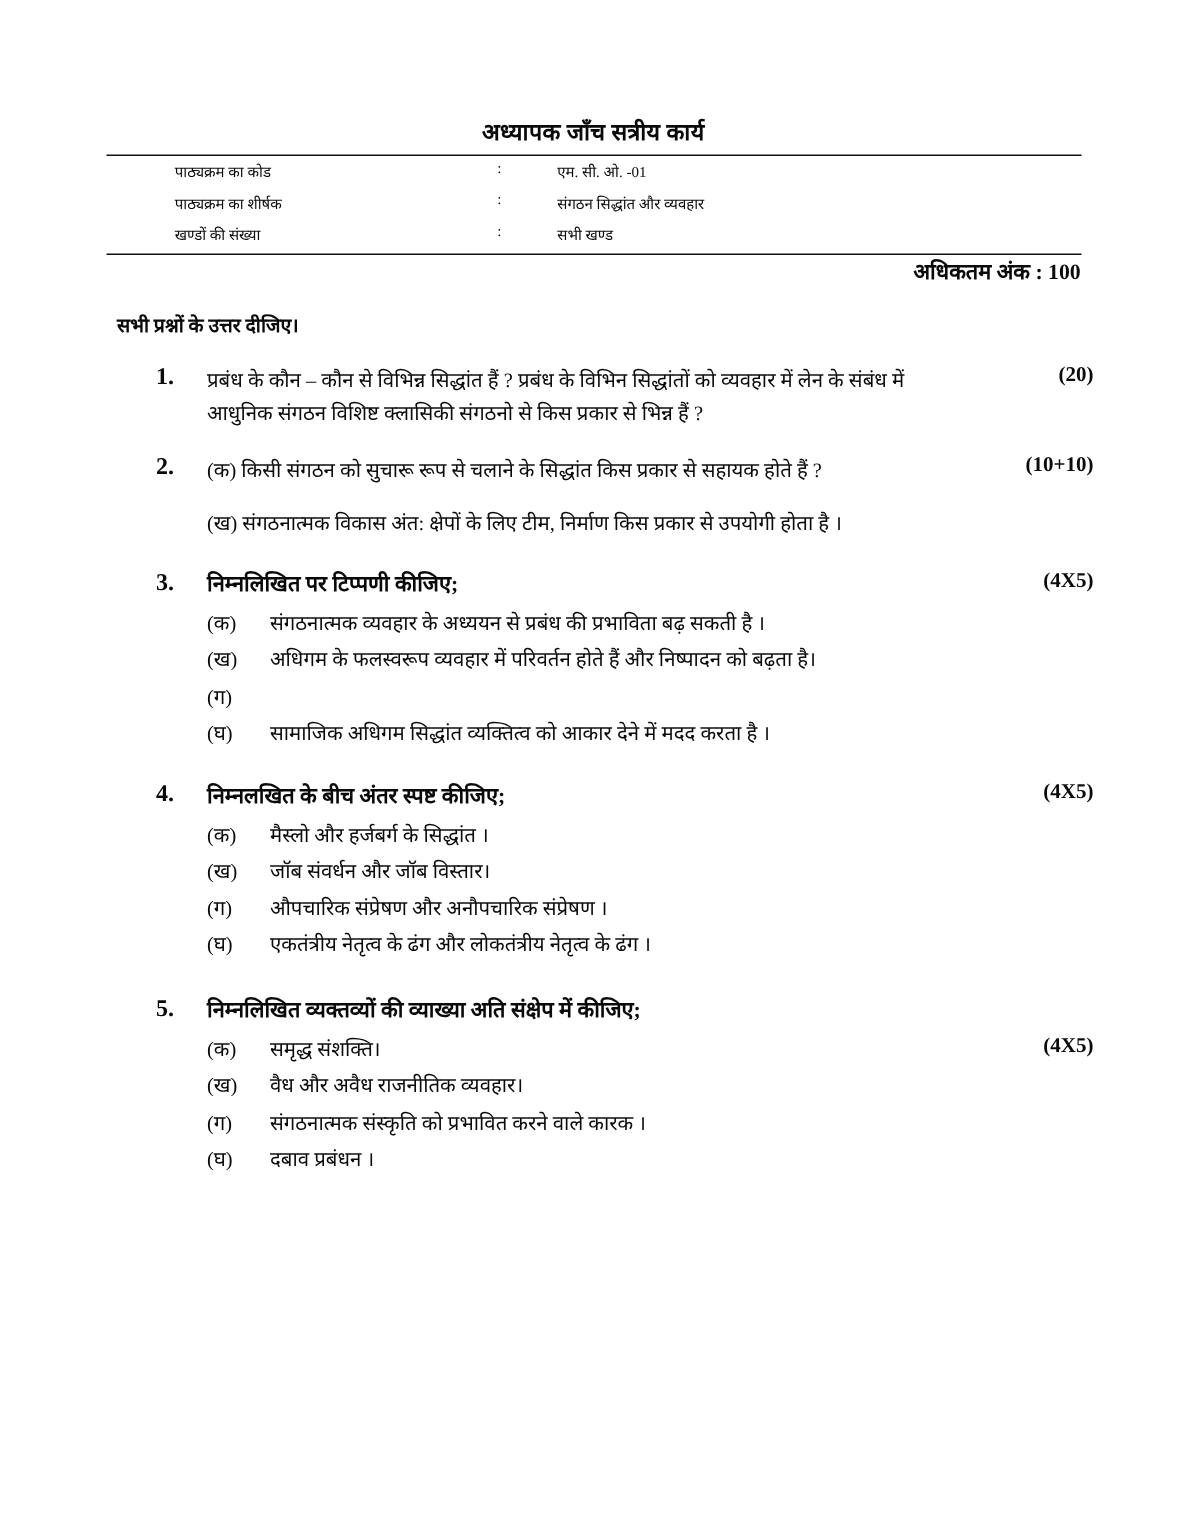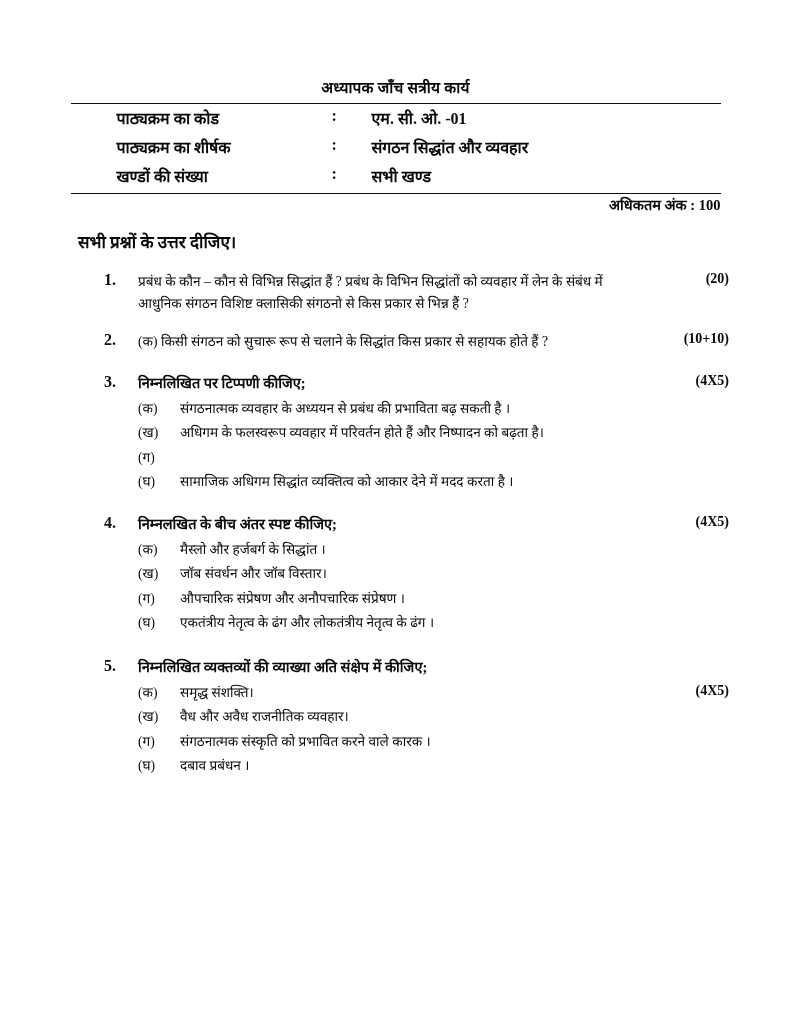--- a/index.html
+++ b/index.html
@@ -41,22 +41,22 @@
     width: 650px;
   }
   .rule.top { margin-top: 2px; }
   .rule.bottom { margin-top: 3px; }
 
   
   .meta-table {
     width: 650px;
     margin: 0 auto;
     border-collapse: collapse;
-    font-size: 16px;
-    font-weight: bold;
+    font-size: 10px;
+    font-weight: normal;
   }
   .meta-table td {
     padding: 3.4px 0;
     vertical-align: top;
     white-space: nowrap;
   }
   .meta-label { width: 215px; padding-left: 46px !important; }
   .meta-colon { width: 40px; text-align: left; }
   .meta-value { }
 
@@ -66,21 +66,21 @@
     margin: 0 auto;
     text-align: right;
     font-weight: bold;
     font-size: 14.5px;
     padding-bottom: 2px;
   }
 
   
   .instruction {
     font-weight: bold;
-    font-size: 17px;
+    font-size: 13px;
     margin: 0;
     padding: 14px 0 0 78px;
   }
 
   
   .questions {
     margin: 0;
     padding: 18px 0 0 0;
   }
 
@@ -191,20 +191,21 @@
         <div class="q-text">प्रबंध के कौन – कौन से विभिन्न सिद्धांत हैं ? प्रबंध के विभिन सिद्धांतों को व्यवहार में लेन के संबंध में</div>
         <div class="q-text">आधुनिक संगठन विशिष्ट  क्लासिकी संगठनो से किस प्रकार से भिन्न हैं ?</div>
       </div>
     </div>
 
     <div class="q-block" style="margin-top:16px;">
       <span class="q-num">2.</span>
       <div class="q-body">
         <span class="q-marks">(10+10)</span>
         <div class="q-text">(क) किसी संगठन को सुचारू रूप से चलाने के सिद्धांत किस प्रकार से सहायक होते हैं ?</div>
+        <div class="q-text spaced">(ख) संगठनात्मक विकास अंत: क्षेपों  के लिए टीम, निर्माण किस प्रकार से उपयोगी होता है ।</div>
       </div>
     </div>
 
     <div class="q-block" style="margin-top:20px;">
       <span class="q-num">3.</span>
       <div class="q-body">
         <span class="q-marks">(4X5)</span>
         <div class="q-head">निम्नलिखित पर टिप्पणी कीजिए;</div>
         <ul class="sub-list">
           <li>

